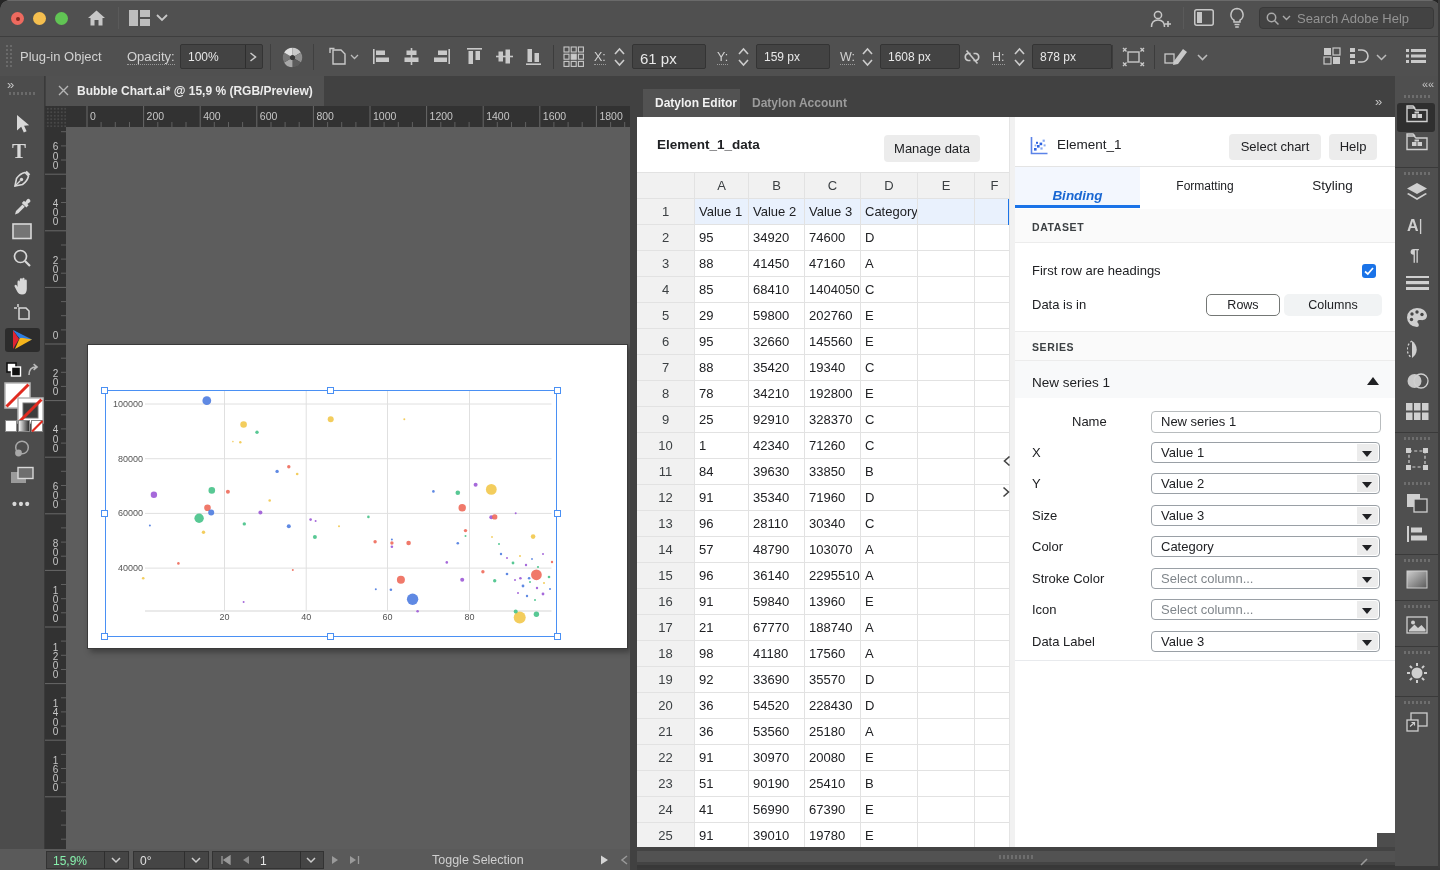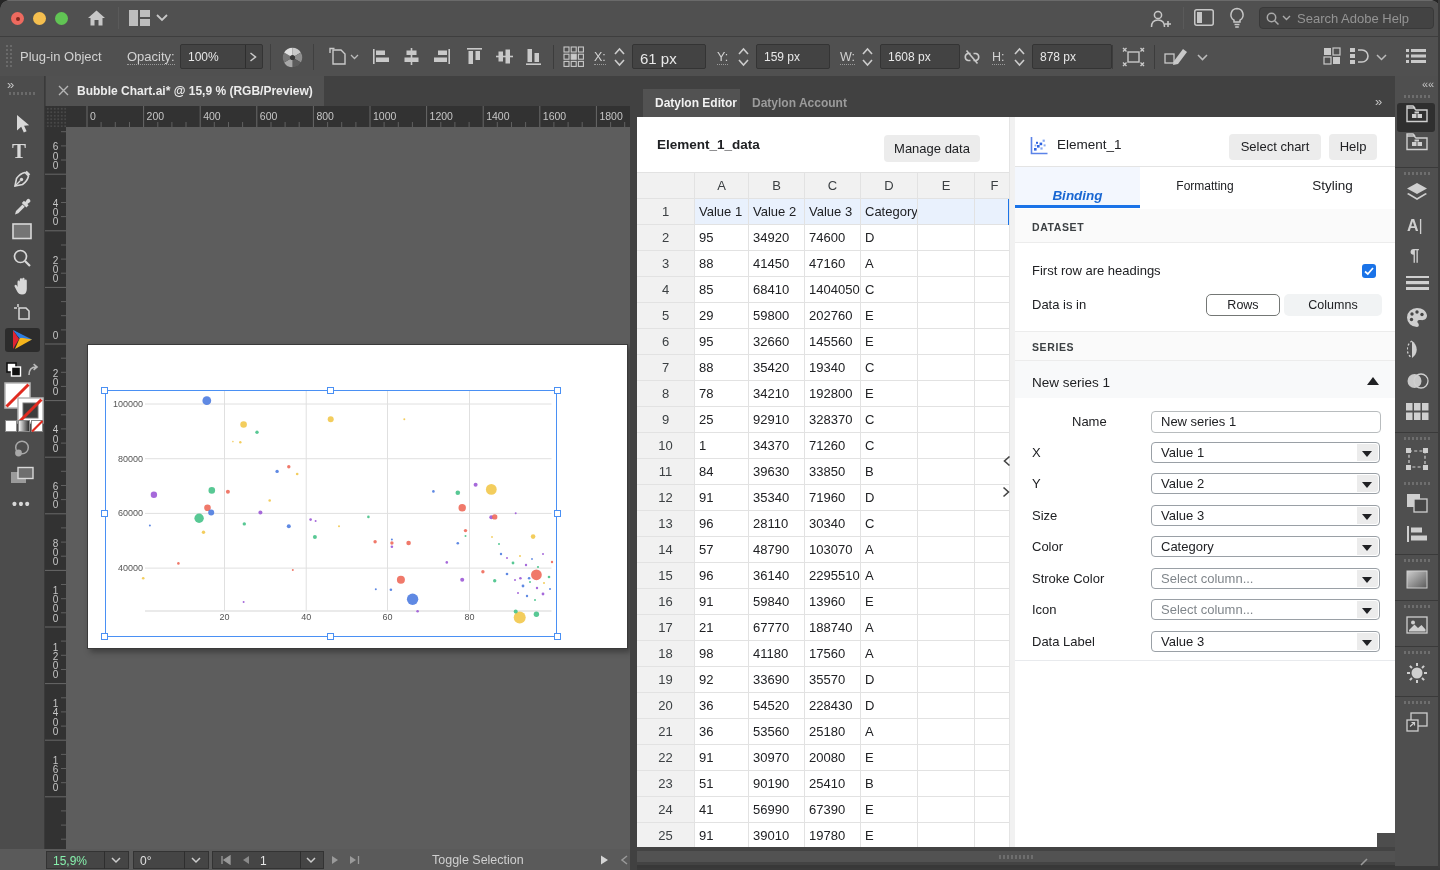--- a/index.html
+++ b/index.html
@@ -723,21 +723,21 @@
           <td>25</td>
           <td>92910</td>
           <td>328370</td>
           <td>C</td>
           <td></td>
           <td></td>
         </tr>
         <tr>
           <td class="hd">10</td>
           <td>1</td>
-          <td>34370</td>
+          <td>42340</td>
           <td>71260</td>
           <td>C</td>
           <td></td>
           <td></td>
         </tr>
         <tr>
           <td class="hd">11</td>
           <td>84</td>
           <td>39630</td>
           <td>33850</td>

